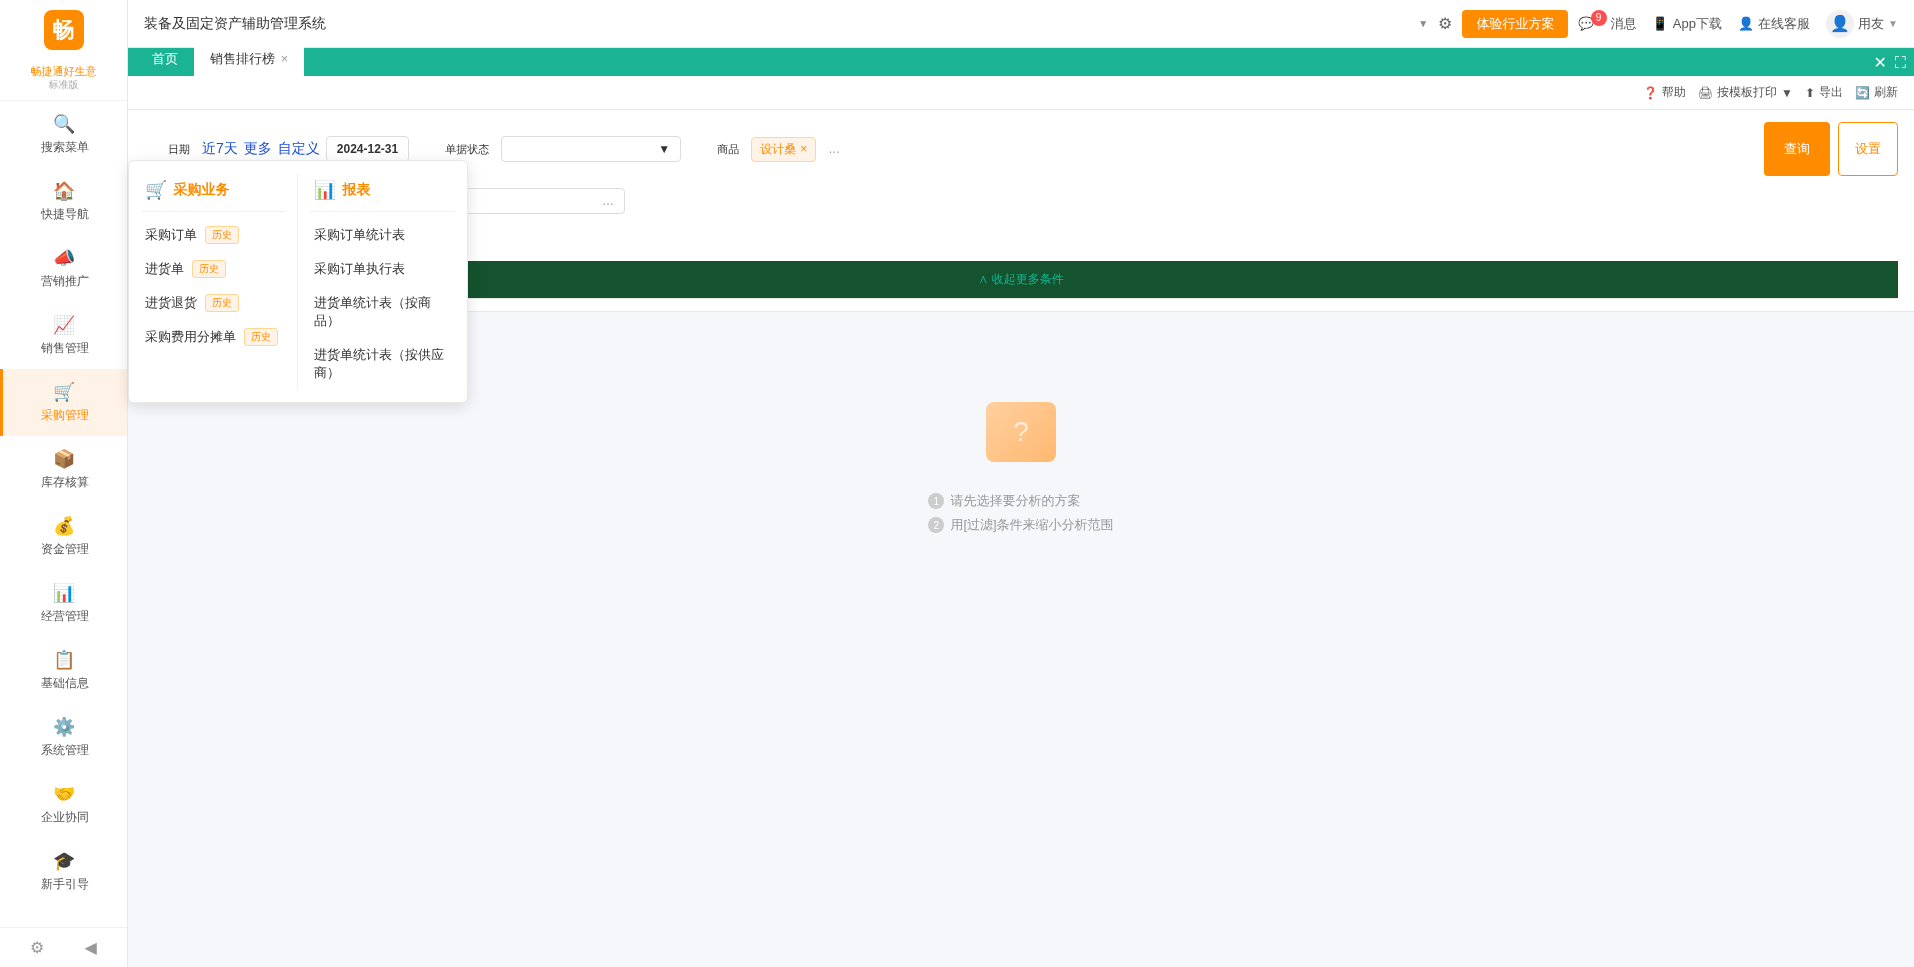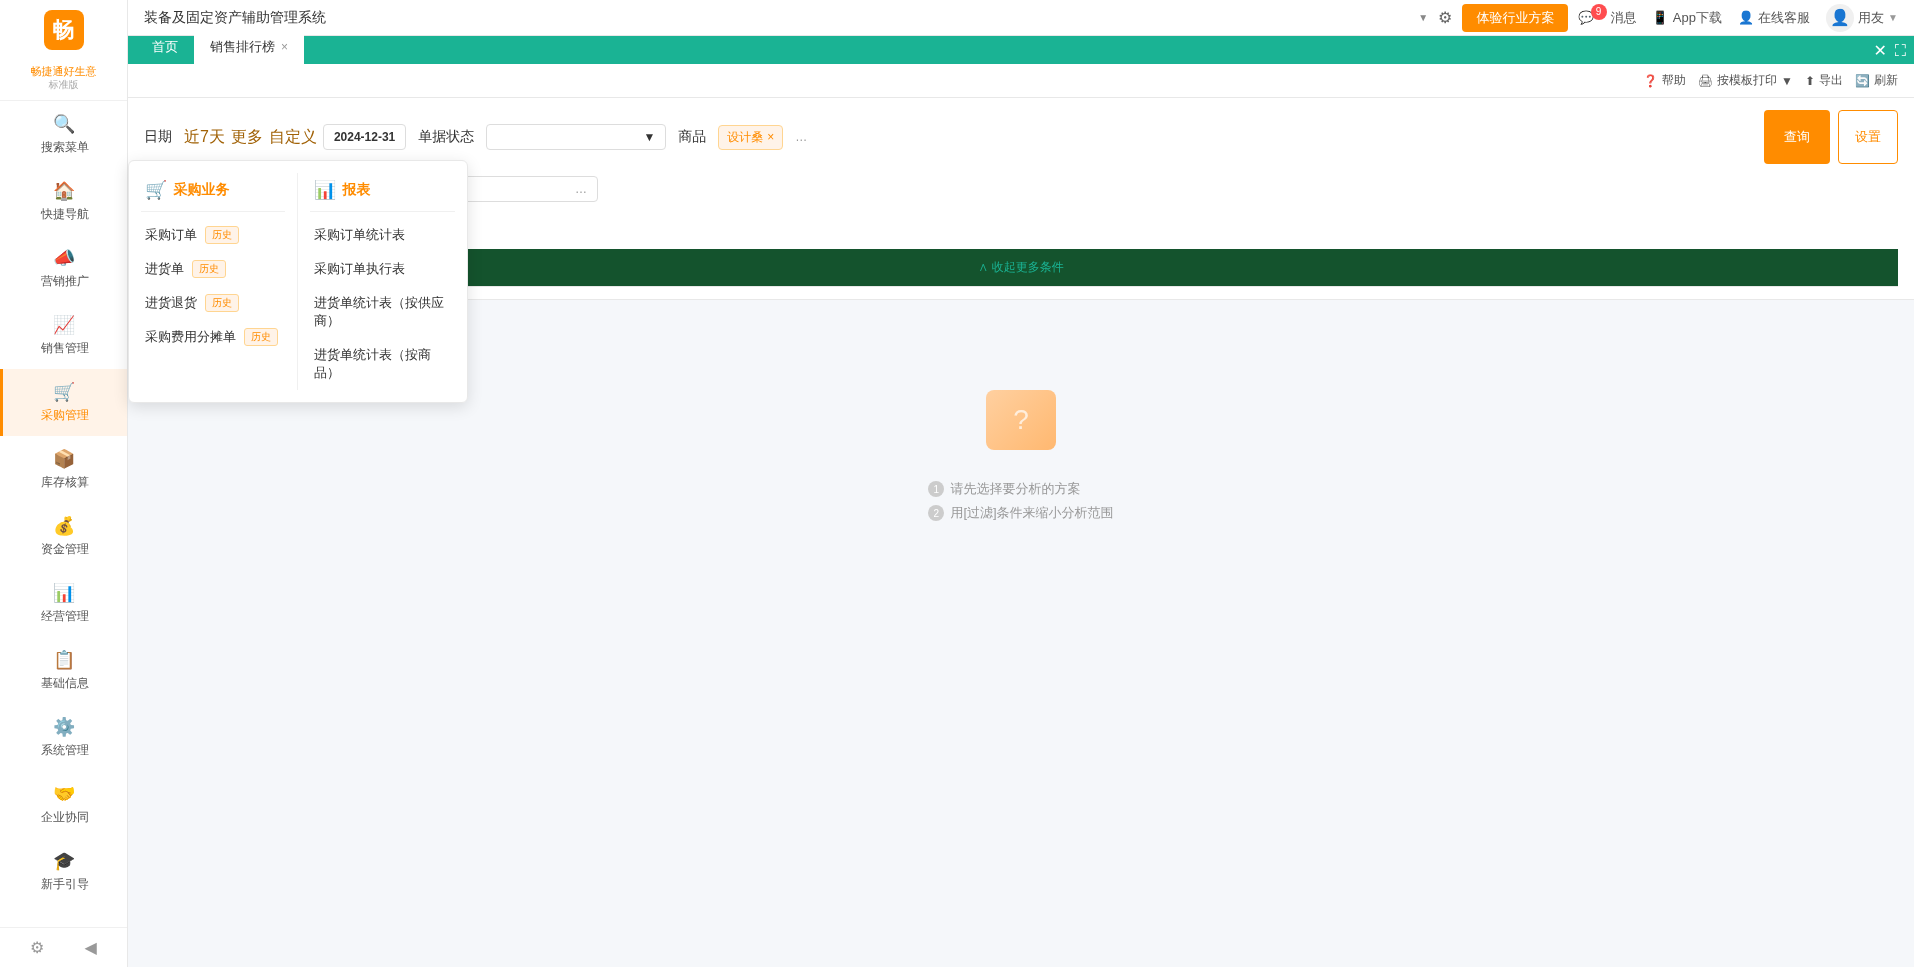--- a/index.html
+++ b/index.html
@@ -55,21 +55,21 @@
     .main {
       flex: 1;
       display: flex;
       flex-direction: column;
       height: 967px;
       overflow: hidden;
     }
 
     
     .top-header {
-      height: 36px;
+      height: 48px;
       background: #fff;
       border-bottom: 1px solid #e8e8e8;
       display: flex; align-items: center; padding: 0 16px;
       gap: 10px;
     }
     .system-title { font-size: 14px; color: #333; flex: 1; }
     .header-actions { display: flex; align-items: center; gap: 16px; }
     .industry-btn {
       background: #ff8c00; color: #fff; border: none;
       padding: 5px 14px; border-radius: 4px; font-size: 13px; cursor: pointer;
@@ -122,37 +122,37 @@
     
     .filter-bar {
       background: #fff;
       padding: 12px 16px;
       border-bottom: 1px solid #e8e8e8;
     }
     .filter-row {
       display: flex; align-items: center; gap: 12px; margin-bottom: 10px; flex-wrap: wrap;
     }
     .filter-row:last-child { margin-bottom: 0; }
-    .filter-label { font-size: 14px; color: #333; white-space: nowrap; }
+    .filter-label { font-size: 11px; color: #333; white-space: nowrap; margin-left: 24px; }
     .filter-tag {
       display: flex; align-items: center; gap: 4px;
       background: #fff3e8; border: 1px solid #ffd591;
       border-radius: 4px; padding: 3px 8px; font-size: 12px; color: #ff8c00;
     }
     .filter-tag-close { cursor: pointer; color: #ff8c00; }
     .filter-select {
       border: 1px solid #ddd; border-radius: 4px; padding: 5px 10px;
       font-size: 12px; color: #333; min-width: 140px; display: flex;
       align-items: center; justify-content: space-between; cursor: pointer;
     }
     .filter-date {
       border: 1px solid #ddd; border-radius: 4px; padding: 5px 10px;
       font-size: 12px; color: #333; font-weight: bold;
     }
-    .date-shortcut { font-size: 16px; color: #a16207; cursor: pointer; }
+    .date-shortcut { font-size: 14px; color: #1d4ed8; cursor: pointer; }
     .filter-actions { margin-left: auto; display: flex; gap: 8px; }
     .btn-query {
       background: #ff8c00; color: #fff; border: none;
       padding: 6px 20px; border-radius: 4px; font-size: 13px; cursor: pointer;
     }
     .btn-set {
       background: #fff; color: #ff8c00; border: 1px solid #ff8c00;
       padding: 17px 16px; border-radius: 4px; font-size: 13px; cursor: pointer;
     }
     .toolbar-right {
@@ -468,20 +468,20 @@
         <span class="menu-col-title-icon">📊</span>
         <span>报表</span>
       </div>
       <div class="menu-item">
         <span>采购订单统计表</span>
       </div>
       <div class="menu-item">
         <span>采购订单执行表</span>
       </div>
       <div class="menu-item">
+        <span>进货单统计表（按商品）</span>
+      </div>
+      <div class="menu-item">
         <span>进货单统计表（按供应商）</span>
       </div>
-      <div class="menu-item">
-        <span>进货单统计表（按商品）</span>
-      </div>
     </div>
   </div>
 </div>
 
 </body></html>

